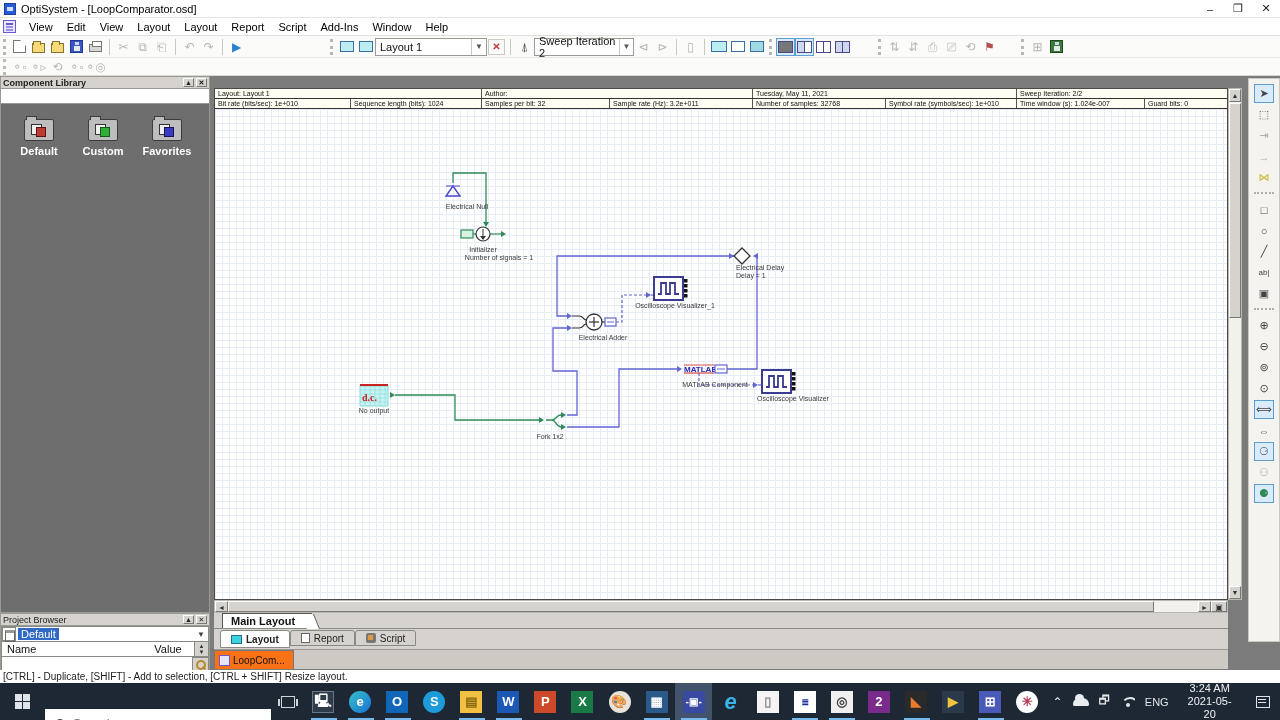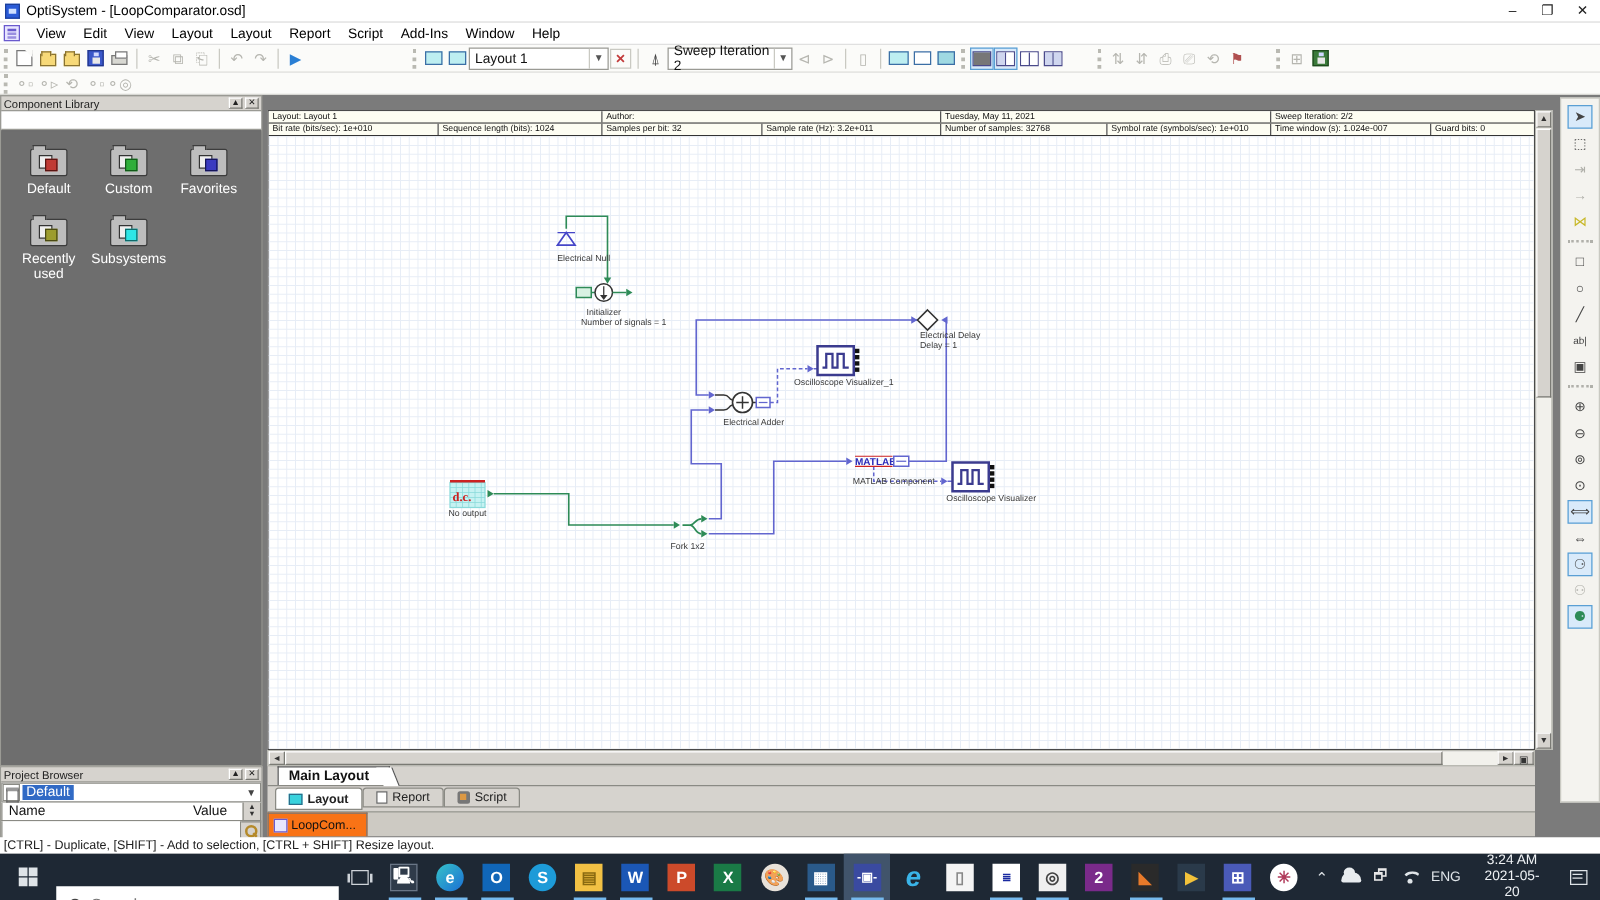--- a/index.html
+++ b/index.html
@@ -278,21 +278,21 @@
 
 <div class="toolbar2">
   <div class="grip"></div>
   <div class="tico gray">⚬▫</div>
   <div class="tico gray">⚬▹</div>
   <div class="tico gray">⟲</div>
   <div class="tico gray">⚬▫</div>
   <div class="tico gray">⚬◎</div>
 </div>
 
-<div class="panel" style="left:0;top:76px;width:210px;height:537px;">
+<div class="panel" style="left:0;top:76px;width:210px;height:537px;font-weight:bold;">
   <div class="ptitle">
     <span>Component Library</span>
     <span class="ptbtns">
       <span class="ptbtn">▲</span>
       <span class="ptbtn">✕</span>
     </span>
   </div>
   <div class="libsearch"></div>
   <div class="libbody">
     <div class="folderrow">
@@ -311,36 +311,20 @@
         <div class="foldlabel">Custom</div>
       </div>
       <div class="folderitem">
         <div class="foldico">
             <span class="sq1"></span>
             <span class="sq2" style="background:#3a3ac0;border-color:#15155a"></span>
           </div>
         <div class="foldlabel">Favorites</div>
       </div>
     </div>
-    <div class="folderrow">
-      <div class="folderitem">
-        <div class="foldico">
-            <span class="sq1"></span>
-            <span class="sq2" style="background:#9c9c2e;border-color:#4a4a12"></span>
-          </div>
-        <div class="foldlabel">Recently used</div>
-      </div>
-      <div class="folderitem">
-        <div class="foldico">
-            <span class="sq1"></span>
-            <span class="sq2" style="background:#2ee6e6;border-color:#0e6a6a"></span>
-          </div>
-        <div class="foldlabel">Subsystems</div>
-      </div>
-    </div>
   </div>
 </div>
 
 <div class="panel" style="left:0;top:613px;width:210px;height:57px;background:#d6d3ce;">
   <div class="ptitle">
     <span>Project Browser</span>
     <span class="ptbtns">
       <span class="ptbtn">▲</span>
       <span class="ptbtn">✕</span>
     </span>

